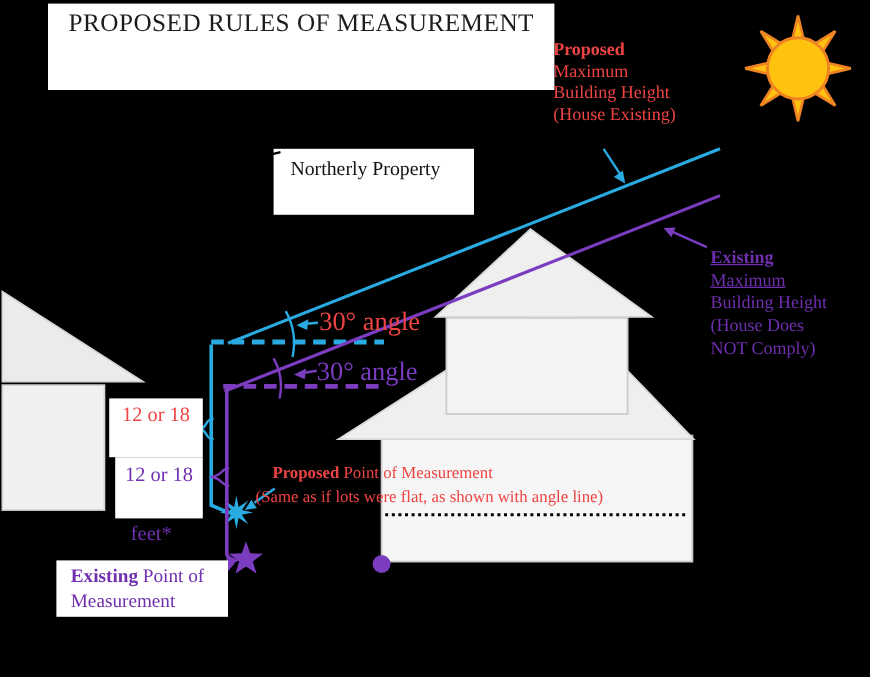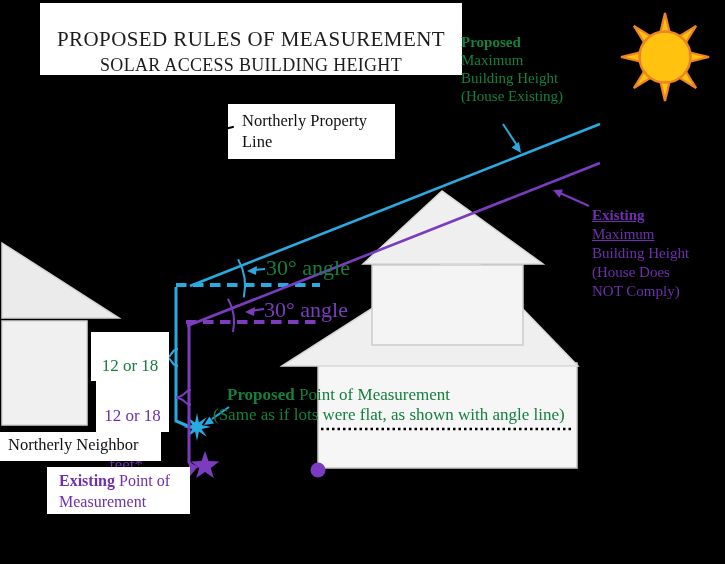--- a/index.html
+++ b/index.html
@@ -2,41 +2,41 @@
 <html><head>
 <meta charset="utf-8">
 <style>
   html,body{margin:0;padding:0;background:#000;}
   .stage{position:relative;width:725px;height:564px;background:#000;overflow:hidden;
          font-family:"Liberation Serif","DejaVu Serif",serif;}
   .stage svg{position:absolute;left:0;top:0;}
   .lbl{position:absolute;z-index:2;}
   .whitebox{background:#ffffff;color:#111;}
   .title-box{left:40px;top:3px;width:422px;height:72px;text-align:center;}
-  .title-l1{font-size:21px;letter-spacing:.4px;padding-top:24px;color:#1c1c1c;text-align:center;}
+  .title-l1{font-size:21px;letter-spacing:.4px;padding-top:4px;color:#1c1c1c;text-align:center;}
   .title-l2{font-size:18px;letter-spacing:.3px;margin-top:3px;color:#1c1c1c;}
-  .cyan{color:#15803d;}
+  .cyan{color:#ef4444;}
   .purple{color:#7B3CBF;}
   .purpletext{color:#6F2FAE;}
   .b{font-weight:bold;}
   .u{text-decoration:underline;}
   .proposed-max{left:461px;top:33px;width:130px;font-size:15px;line-height:18px;}
   .existing-max{left:592px;top:206px;width:135px;font-size:15px;line-height:19px;}
-  .property-box{left:228px;top:104px;width:153px;height:49px;font-size:16.5px;line-height:21px;padding:6px 0 0 14px;}
+  .property-box{left:228px;top:124px;width:153px;height:49px;font-size:16.5px;line-height:21px;padding:6px 0 0 14px;}
   .property-tick{left:216px;top:128px;width:18px;height:2px;background:#000;transform:rotate(-14deg);z-index:3;}
   .neighbor-box{left:0px;top:432px;width:153px;height:26px;font-size:16.5px;padding:3px 0 0 8px;}
   .angle-lbl{font-size:22px;z-index:2;}
   .angle-proposed{left:266px;top:255px;}
   .angle-existing{left:264px;top:297px;}
   .feet-box{position:absolute;z-index:2;background:#fff;font-size:17px;line-height:21px;}
   .feet-proposed{left:91px;top:332px;width:78px;height:46px;padding-top:3px;}
   .feet-existing{left:96px;top:381px;width:73px;height:47px;padding-top:4px;}
-  .feet-l1{text-align:center;margin-top:20px;}
+  .feet-l1{text-align:center;}
   .feet-l2{text-align:right;padding-right:26px;margin-top:28px;}
-  .point-proposed{left:213px;top:385px;width:370px;font-size:17px;line-height:20px;}
+  .point-proposed{left:213px;top:385px;width:370px;font-size:14px;line-height:20px;}
   .point-proposed .l1{padding-left:14px;}
   .existing-point-box{left:35px;top:467px;width:131px;height:44px;font-size:16px;line-height:21px;padding:3px 0 0 12px;background:#fff;margin-left:12px;}
 </style>
 </head>
 <body>
 
 <div class="stage">
 
   <svg width="725" height="564" viewBox="0 0 725 564">
 
@@ -96,59 +96,54 @@
       <use href="#ray" transform="rotate(180 665 57)"></use>
       <use href="#ray" transform="rotate(225 665 57)"></use>
       <use href="#ray" transform="rotate(270 665 57)"></use>
       <use href="#ray" transform="rotate(315 665 57)"></use>
       <circle cx="665" cy="57" r="25.5" fill="#FFC20E" stroke="#EE8422" stroke-width="2.5"></circle>
     </g>
   </svg>
 
   <div class="lbl whitebox title-box">
     <div class="title-l1">PROPOSED RULES OF MEASUREMENT</div>
-    <div class="title-l2">SOLAR ACCESS BUILDING HEIGHT</div>
   </div>
 
   <div class="lbl cyan proposed-max">
     <div class="b">Proposed</div>
     <div>Maximum</div>
     <div>Building Height</div>
     <div>(House Existing)</div>
   </div>
 
   <div class="lbl purpletext existing-max">
     <div class="b u">Existing</div>
     <div class="u">Maximum</div>
     <div>Building Height</div>
     <div>(House Does</div>
     <div>NOT Comply)</div>
   </div>
 
   <div class="lbl property-tick"></div>
   <div class="lbl whitebox property-box">
     <div>Northerly Property</div>
-    <div>Line</div>
   </div>
 
   <div class="lbl cyan angle-lbl angle-proposed">30° angle</div>
   <div class="lbl purple angle-lbl angle-existing">30° angle</div>
 
   <div class="feet-box feet-proposed cyan">
     <div class="feet-l1">12 or 18</div>
     <div class="feet-l2">feet*</div>
   </div>
   <div class="feet-box feet-existing purpletext">
     <div class="feet-l1">12 or 18</div>
     <div class="feet-l2">feet*</div>
   </div>
 
-  <div class="lbl whitebox neighbor-box">
-    <div>Northerly Neighbor</div>
-  </div>
 
   <div class="lbl cyan point-proposed">
     <div class="l1"><span class="b">Proposed</span><span> Point of Measurement</span></div>
     <div>(Same as if lots were flat, as shown with angle line)</div>
   </div>
 
   <div class="lbl purpletext existing-point-box">
     <div><span class="b">Existing</span><span> Point of</span></div>
     <div>Measurement</div>
   </div>

